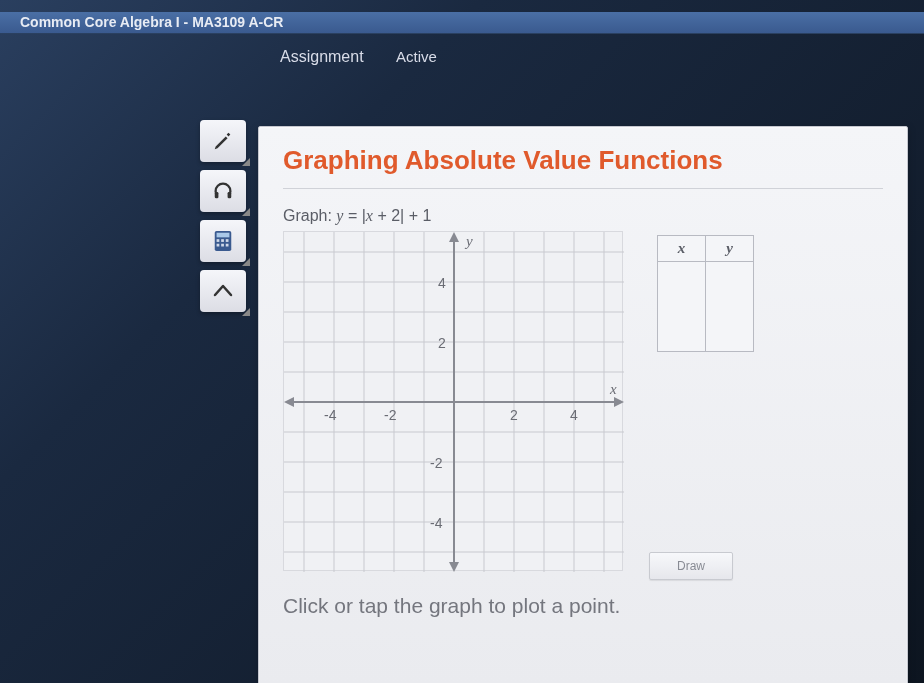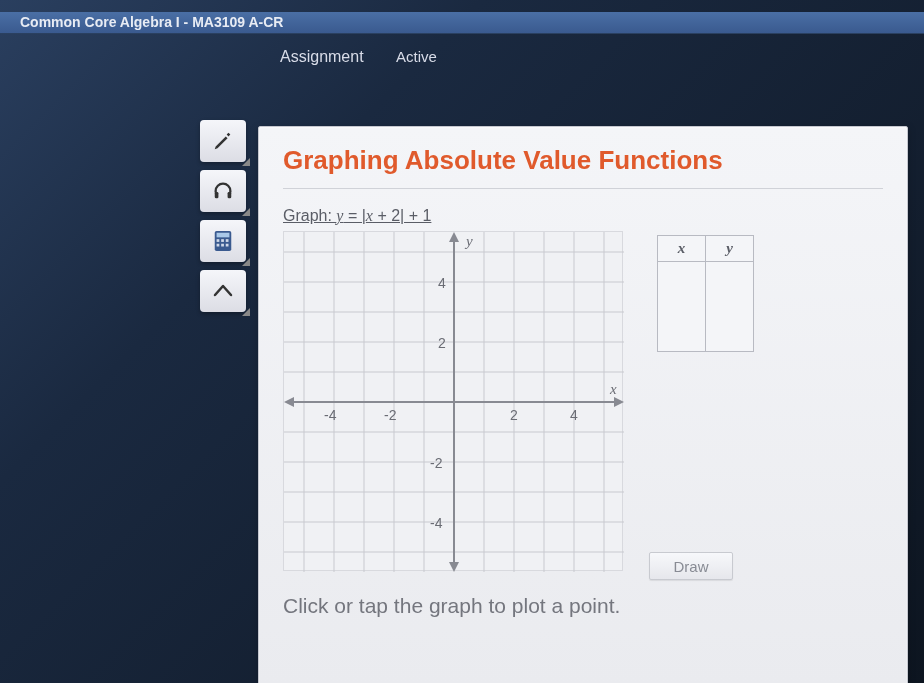--- a/index.html
+++ b/index.html
@@ -88,21 +88,20 @@
       margin-bottom: 12px;
     }
     .lesson-divider {
       border-bottom: 1px solid #d0d2d8;
       margin-bottom: 18px;
     }
     .prompt {
       font-size: 16px;
       color: #5a5d66;
       margin-bottom: 6px;
-      text-decoration: underline;
     }
     .prompt .varY, .prompt .varX { font-style: italic; font-family: 'Times New Roman', serif; }
     .main-row {
       display: flex;
       gap: 34px;
       align-items: flex-start;
     }
     
     .graph-wrap {
       position: relative;
@@ -132,21 +131,21 @@
     }
     .xy-table td { height: 90px; }
     .draw-btn {
       margin-top: 200px;
       margin-left: -8px;
       width: 84px;
       height: 28px;
       background: linear-gradient(180deg, #f7f8fb, #e6e7ec);
       border: 1px solid #c8cad0;
       color: #888b94;
-      font-size: 15px;
+      font-size: 12px;
       cursor: pointer;
       border-radius: 2px;
       box-shadow: 0 1px 1px rgba(0,0,0,0.08);
     }
     .right-col { display: flex; flex-direction: column; }
     .instruction {
       font-size: 21px;
       color: #74767e;
       margin-top: 14px;
     }

